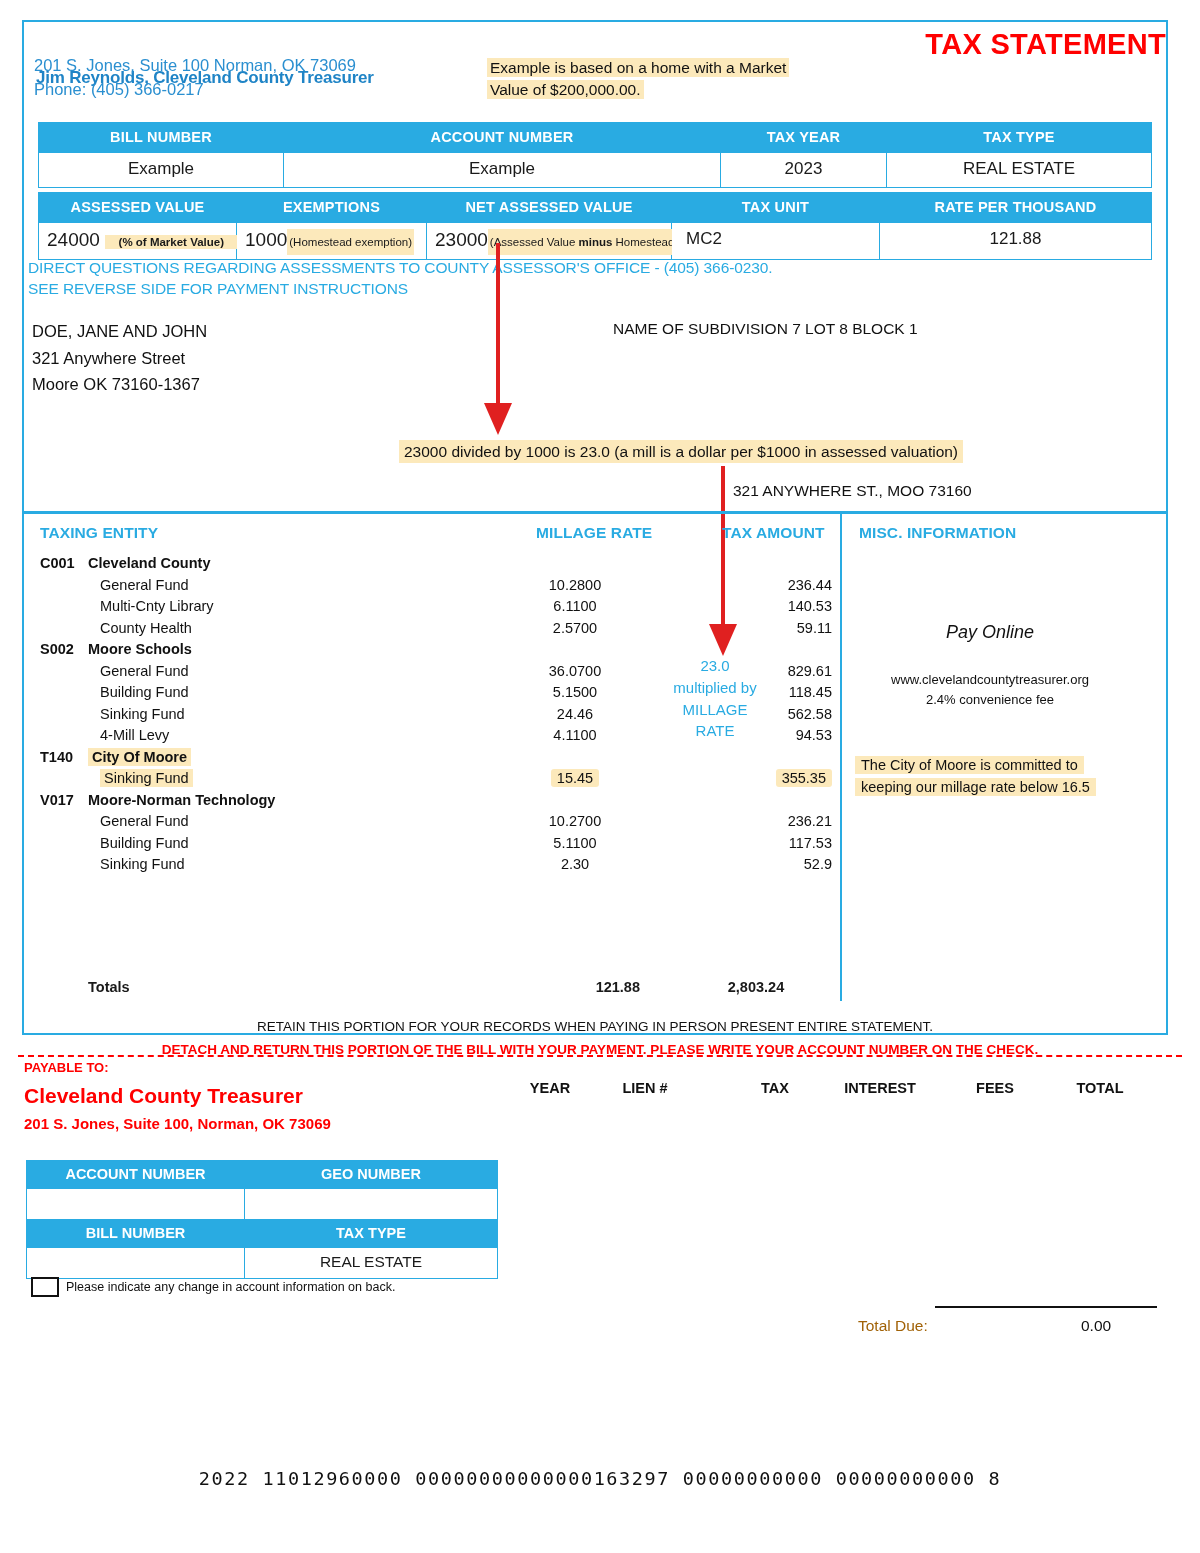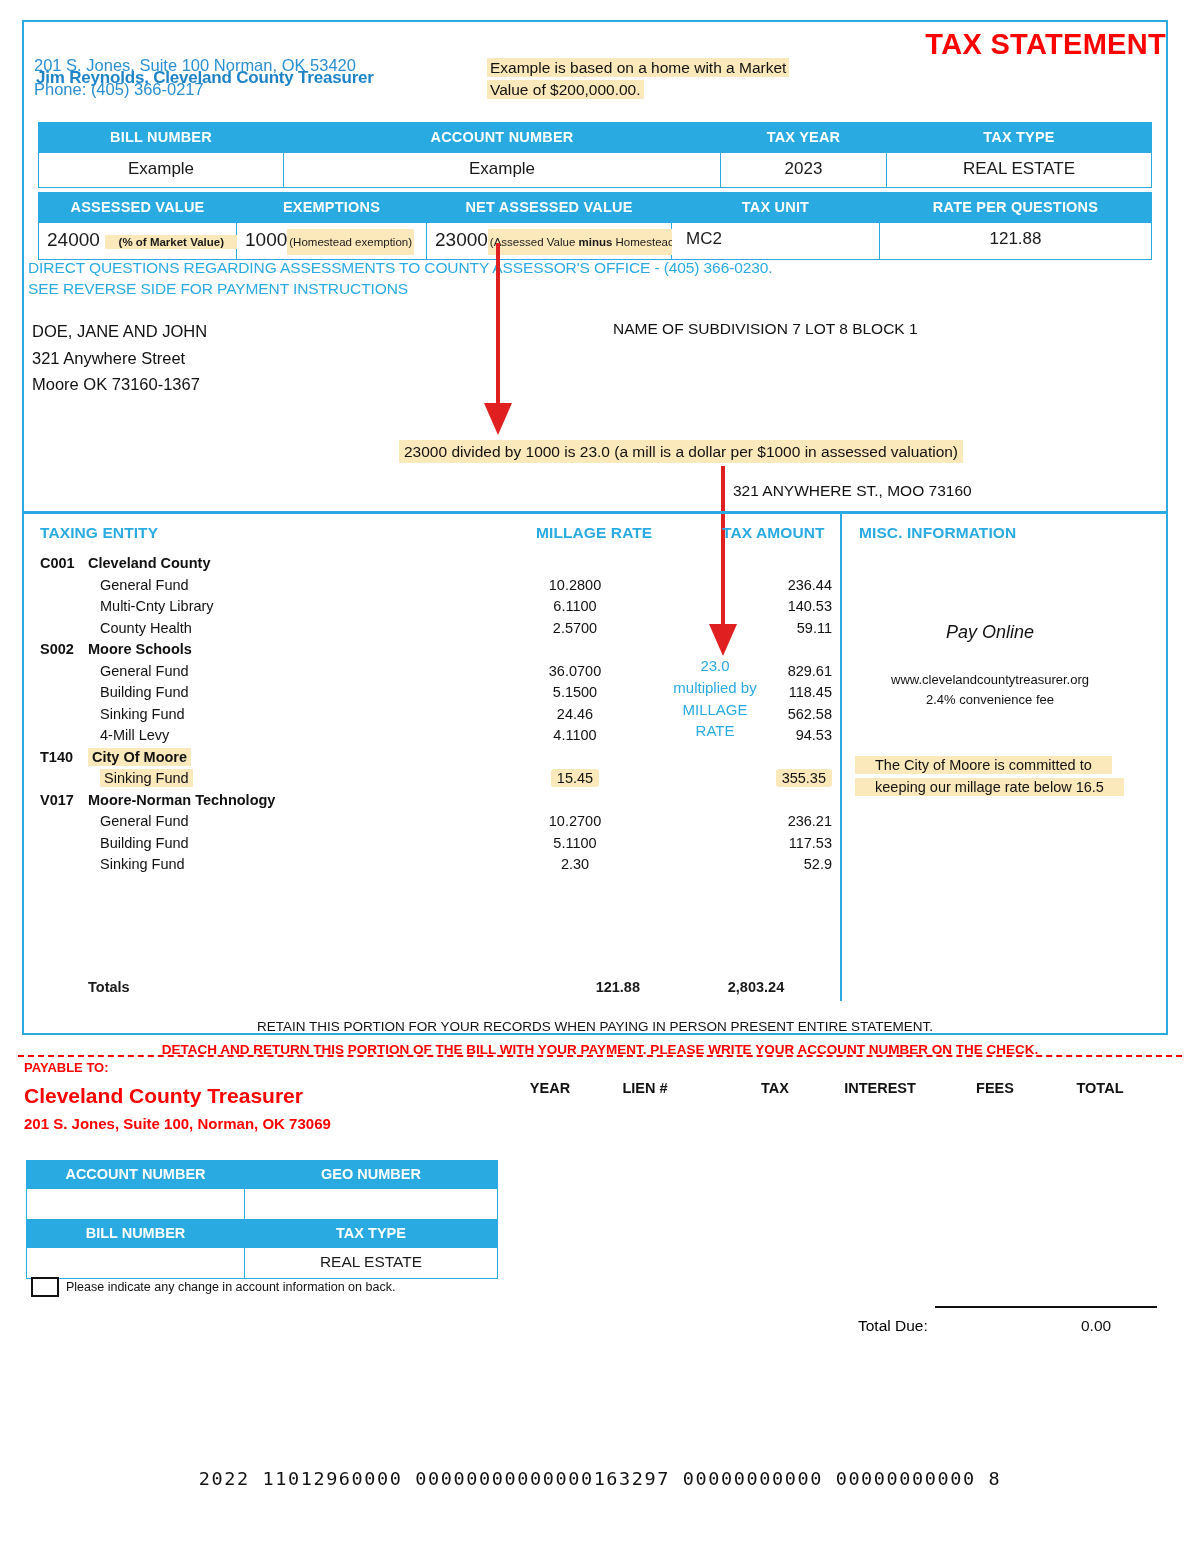--- a/index.html
+++ b/index.html
@@ -155,21 +155,21 @@
     text-align:center; font-size:18px; font-style:italic; color:#111;
   }
   .pay-url{
     position:absolute; left:840px; top:670px; width:300px;
     text-align:center; font-size:13px; color:#111; line-height:1.55;
   }
   .moore-note{
     position:absolute; left:855px; top:755px; width:275px;
     font-size:14.5px; color:#111; line-height:1.5;
   }
-  .moore-note span{ background:#fce9bb; padding:1px 20px; }
+  .moore-note span{ background:#fce9bb; padding:1px 6px; }
 
   
   .totals-label{ position:absolute; left:88px; top:979px; font-size:14.5px; font-weight:bold; }
   .totals-mill{ position:absolute; left:510px; top:979px; width:130px; text-align:right; font-size:14.5px; font-weight:bold; }
   .totals-amt{ position:absolute; left:680px; top:979px; width:152px; text-align:center; font-size:14.5px; font-weight:bold; }
 
   .retain{
     position:absolute; left:0; top:1019px; width:1190px;
     text-align:center; font-size:13.5px; color:#111;
   }
@@ -208,36 +208,36 @@
 
   .chk-box{
     position:absolute; left:31px; top:1277px; width:28px; height:20px;
     border:2px solid #111; background:#fff;
   }
   .chk-label{ position:absolute; left:66px; top:1280px; font-size:12.5px; color:#111; }
 
   .totaldue-rule{
     position:absolute; left:935px; top:1306px; width:222px; height:2px; background:#111;
   }
-  .totaldue-lbl{ position:absolute; left:858px; top:1317px; font-size:15.5px; color:#000000;text-align:center; }
+  .totaldue-lbl{ position:absolute; left:858px; top:1317px; font-size:15.5px; color:#a16207;text-align:center; }
   .totaldue-val{ position:absolute; left:1081px; top:1317px; width:72px; font-size:15.5px; color:#111; }
 
   .micr{
     position:absolute; left:0; top:1468px; width:1200px; text-align:center;
     font-family:"DejaVu Sans Mono", monospace;
     font-size:18.5px; letter-spacing:1.6px; color:#111;
   }
 </style>
 </head>
 <body>
 
 <div class="statement-frame"></div>
 
 <div class="hdr-name">Jim Reynolds, Cleveland County Treasurer</div>
-<div class="hdr-addr">201 S. Jones, Suite 100 Norman, OK 53420</div>
+<div class="hdr-addr">201 S. Jones, Suite 100 Norman, OK 73069</div>
 <div class="hdr-phone">Phone: (405) 366-0217</div>
 <div class="tax-statement-title">TAX STATEMENT</div>
 
 <div class="example-note">
   <span>Example is based on a home with a Market</span><br>
   <span>Value of $200,000.00.</span>
 </div>
 
 <div class="grid-a">
   <div class="gcell a1">
@@ -276,21 +276,21 @@
     <div class="ghead">NET ASSESSED VALUE</div>
     <div class="gval left">
       <span class="big">23000</span><span class="hl-thin"><span>(Assessed Value </span><b>minus</b><span> Homestead exemption)</span></span>
     </div>
   </div>
   <div class="gcell b4">
     <div class="ghead">TAX UNIT</div>
     <div class="gval" style="text-align:left;padding-left:14px;">MC2</div>
   </div>
   <div class="gcell b5">
-    <div class="ghead">RATE PER QUESTIONS</div>
+    <div class="ghead">RATE PER THOUSAND</div>
     <div class="gval">121.88</div>
   </div>
 </div>
 
 <div class="direct-q">
   <div>DIRECT QUESTIONS REGARDING ASSESSMENTS TO COUNTY ASSESSOR'S OFFICE - (405) 366-0230.</div>
   <div>SEE REVERSE SIDE FOR PAYMENT INSTRUCTIONS</div>
 </div>
 
 <div class="owner">

